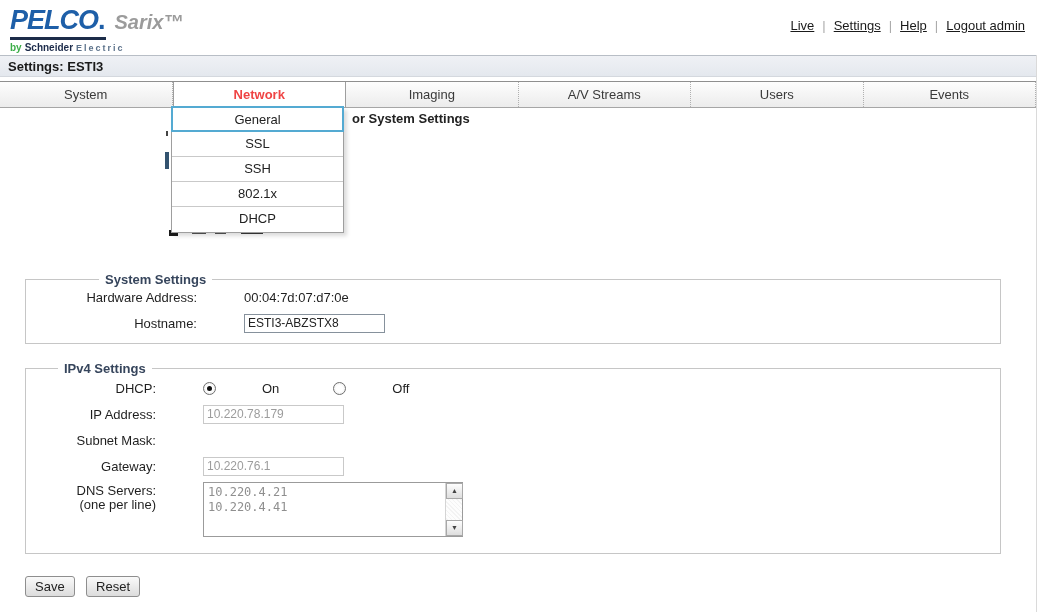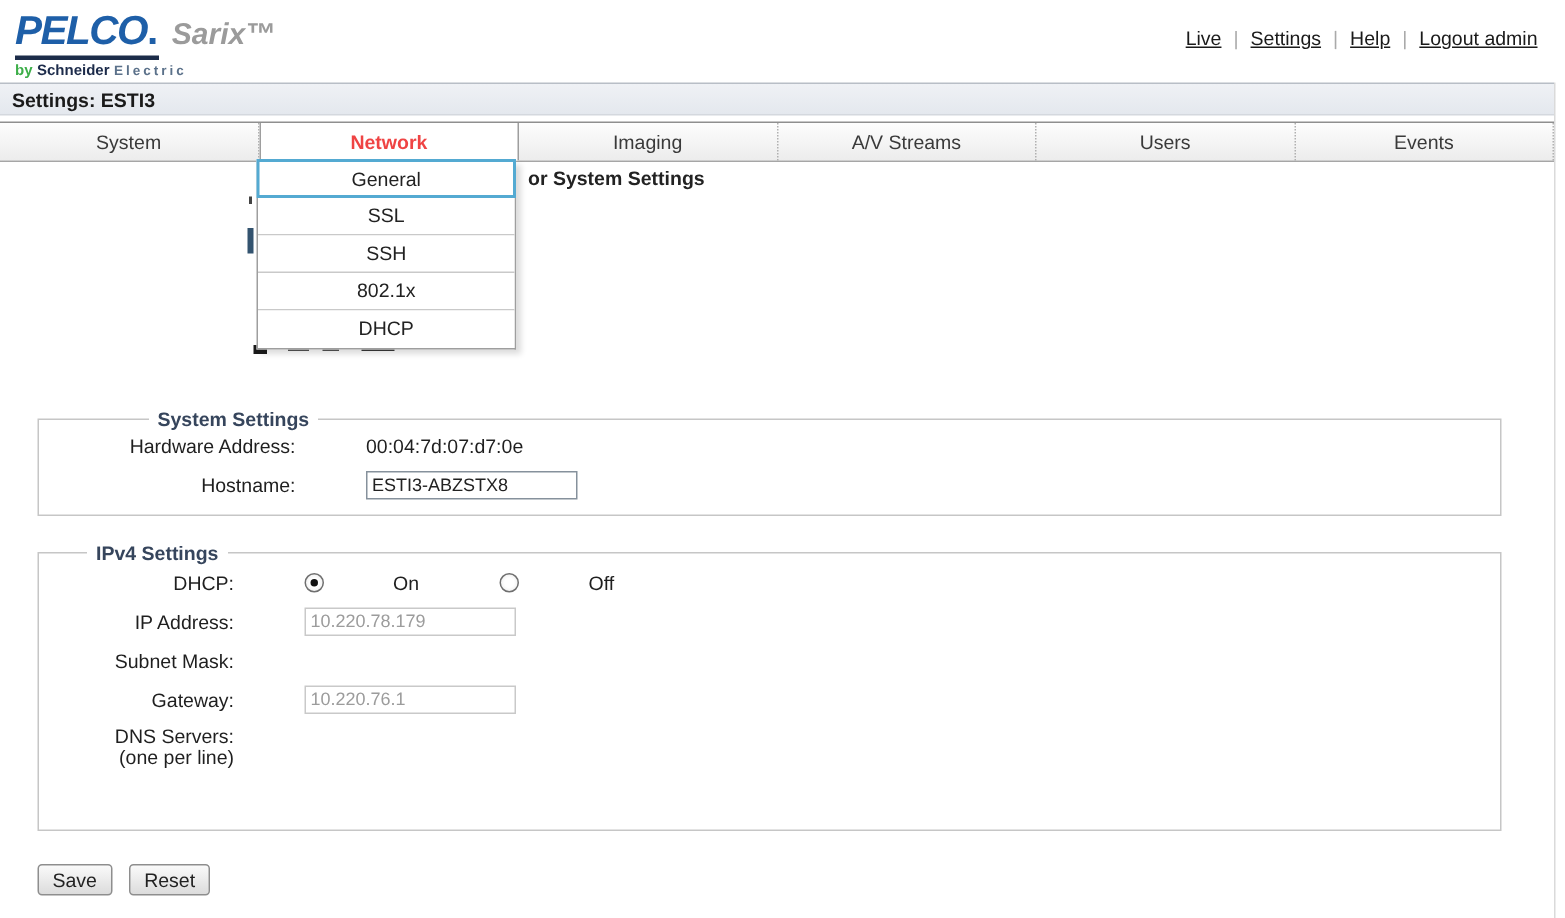--- a/index.html
+++ b/index.html
@@ -174,20 +174,28 @@
     </div>
     <div class="row">
       <div class="lbl">Gateway:</div>
       <input class="txt disabled" type="text" disabled="" value="10.220.76.1" style="">
     </div>
     <div class="row">
       <div class="lbl two-line">
         <div>DNS Servers:</div>
         <div>(one per line)</div>
       </div>
+      <div class="ta-wrap">
+        <div class="ta-text">10.220.4.21
+10.220.4.41</div>
+        <div class="ta-scroll">
+          <div class="sb-btn sb-up">▲</div>
+          <div class="sb-btn sb-down">▼</div>
+        </div>
+      </div>
     </div>
   </fieldset>
 
   <div class="btnrow">
     <span class="btn">Save</span>
     <span class="btn">Reset</span>
   </div>
 
   <div class="right-edge"></div>
 </div>

